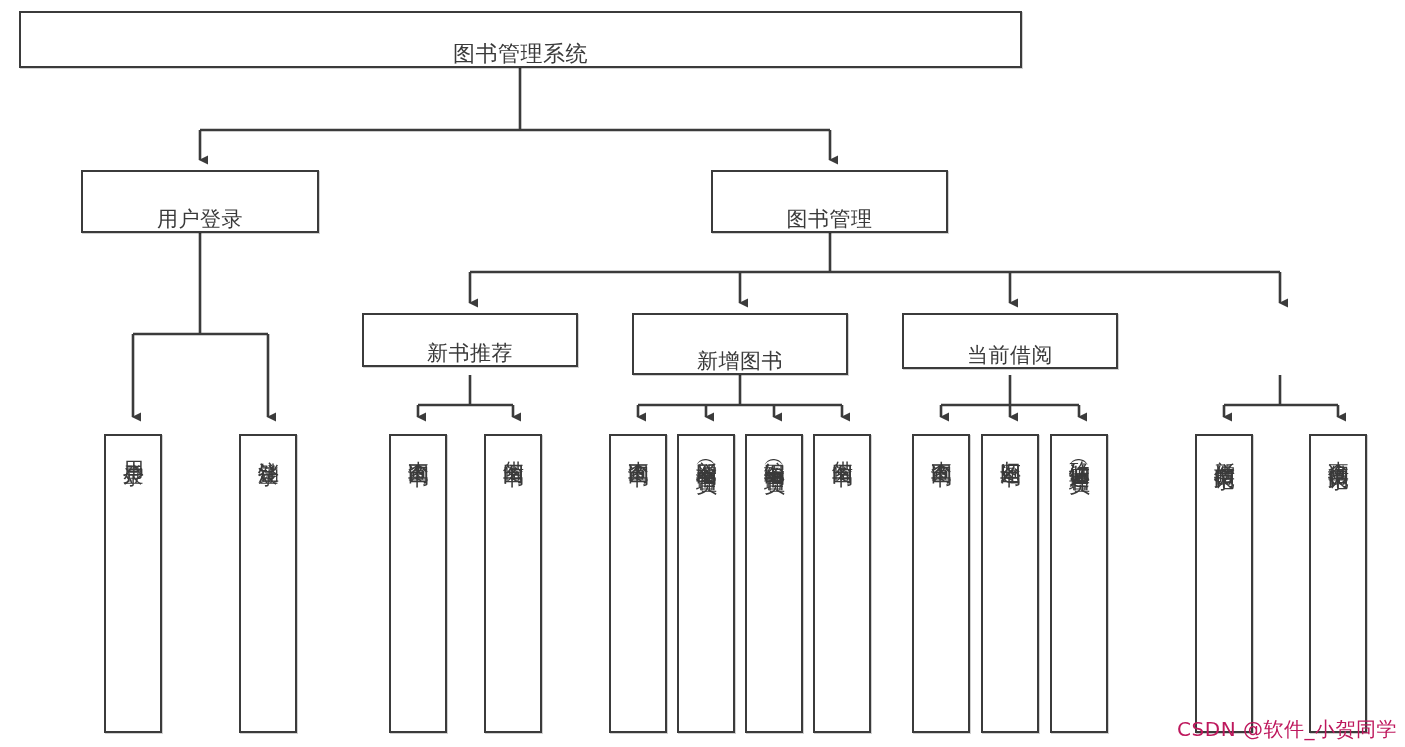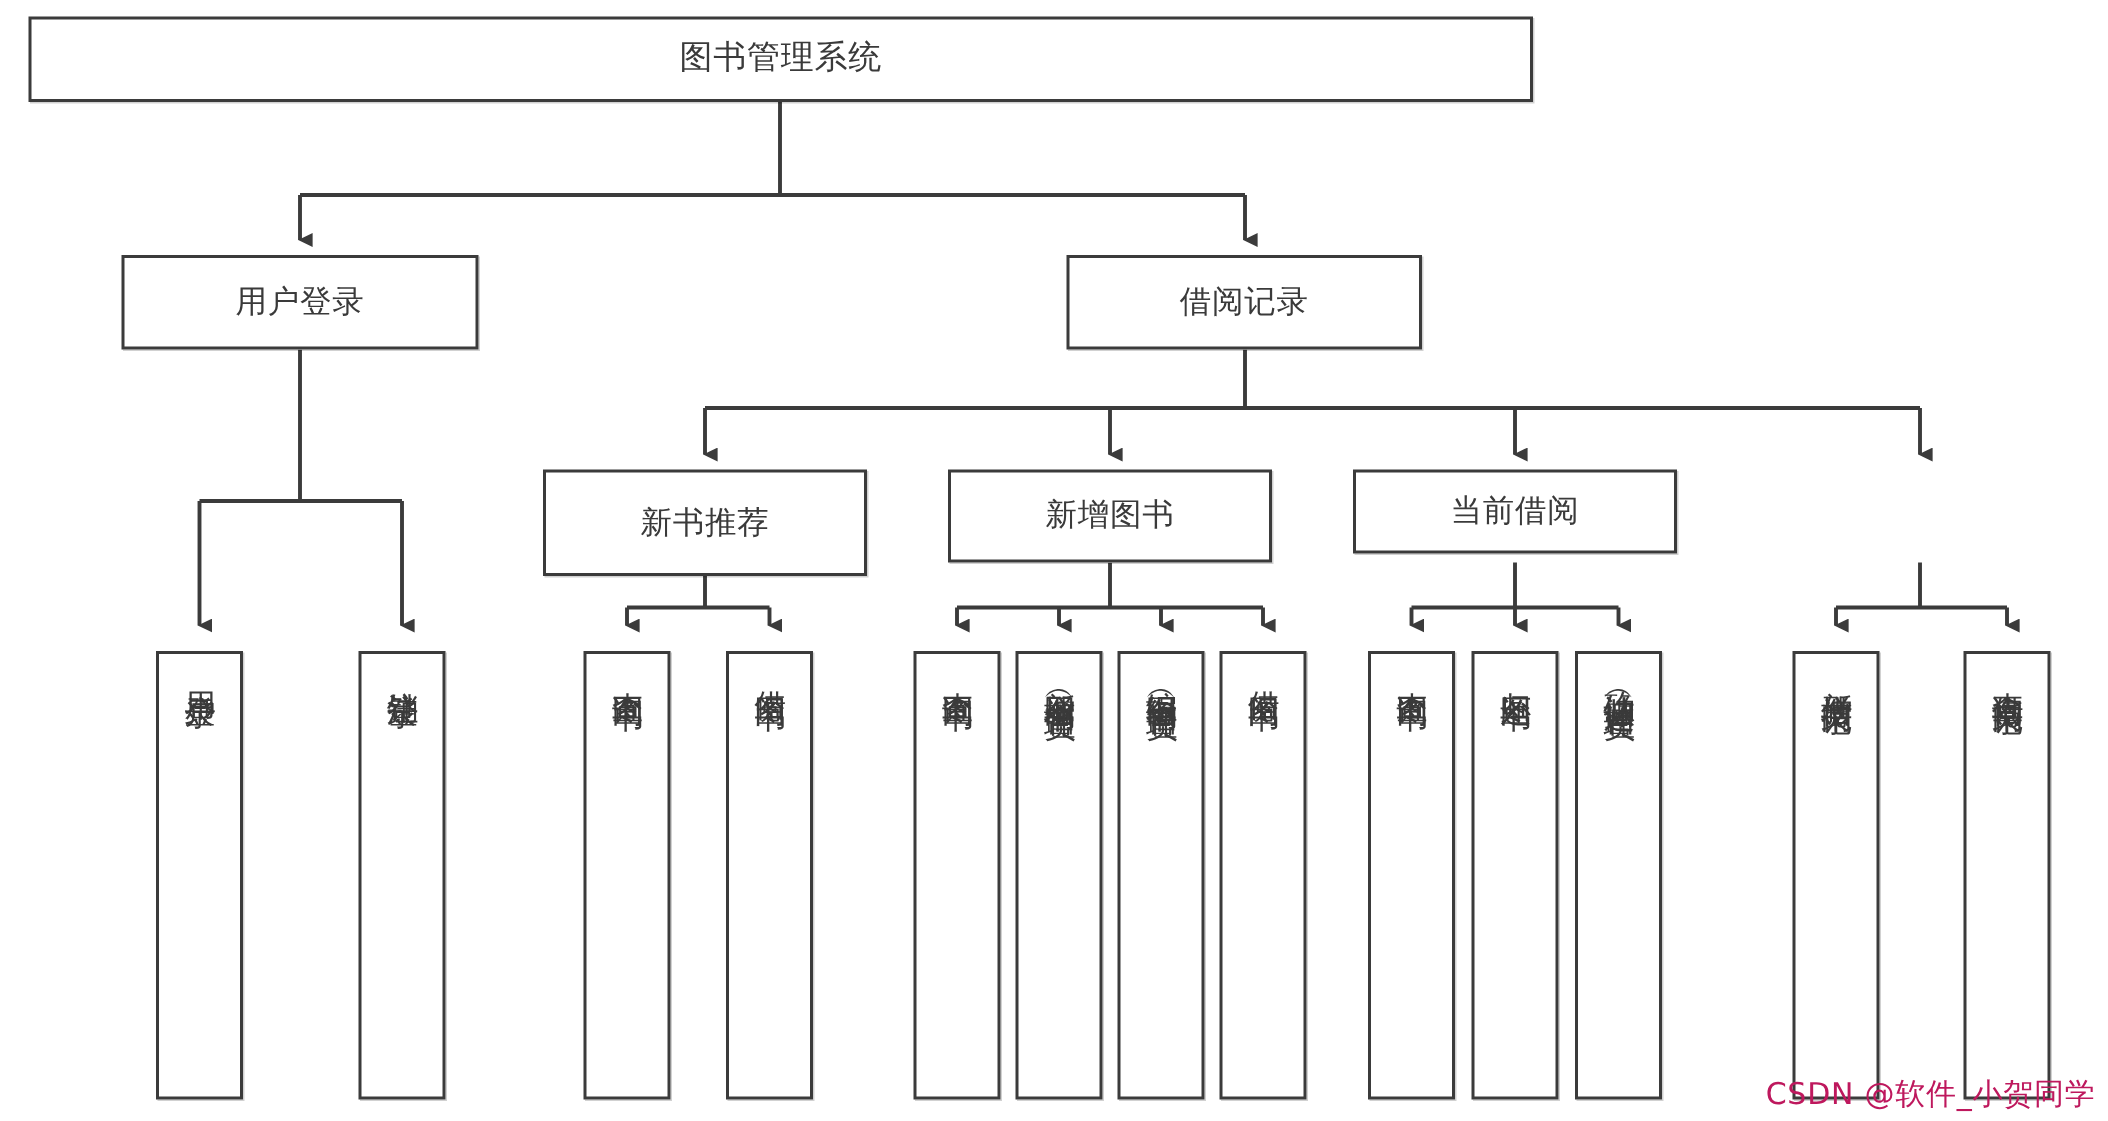--- a/index.html
+++ b/index.html
@@ -24,21 +24,21 @@
     width: 1405px;
     height: 747px;
     pointer-events: none;
   }
   .node {
     position: absolute;
     box-sizing: border-box;
     border: 2.5px solid #3b3b3b;
     background: #ffffff;
     display: flex;
-    align-items: center;
+    align-items: flex-end;
     justify-content: center;
     color: #3a3a3a;
     box-shadow: 1px 1px 0 rgba(0,0,0,0.18);
   }
   .node-label {
     display: block;
     text-align: center;
     letter-spacing: 0.5px;
   }
   
@@ -132,24 +132,24 @@
   </svg>
 
   <div class="node horiz root" style="left:19px; top:11px; width:1003px; height:57px;">
     <span class="node-label">图书管理系统</span>
   </div>
 
   <div class="node horiz" style="left:81px; top:170px; width:238px; height:63px;">
     <span class="node-label">用户登录</span>
   </div>
   <div class="node horiz" style="left:711px; top:170px; width:237px; height:63px;">
-    <span class="node-label">借阅记录</span>
-  </div>
-
-  <div class="node horiz" style="left:362px; top:313px; width:216px; height:71px;">
+    <span class="node-label">图书管理</span>
+  </div>
+
+  <div class="node horiz" style="left:362px; top:313px; width:216px; height:54px;">
     <span class="node-label">新书推荐</span>
   </div>
   <div class="node horiz" style="left:632px; top:313px; width:216px; height:62px;">
     <span class="node-label">新增图书</span>
   </div>
   <div class="node horiz" style="left:902px; top:313px; width:216px; height:56px;">
     <span class="node-label">当前借阅</span>
   </div>
 
   <div class="node leaf" style="left:104px; top:434px; width:58px; height:299px;">

